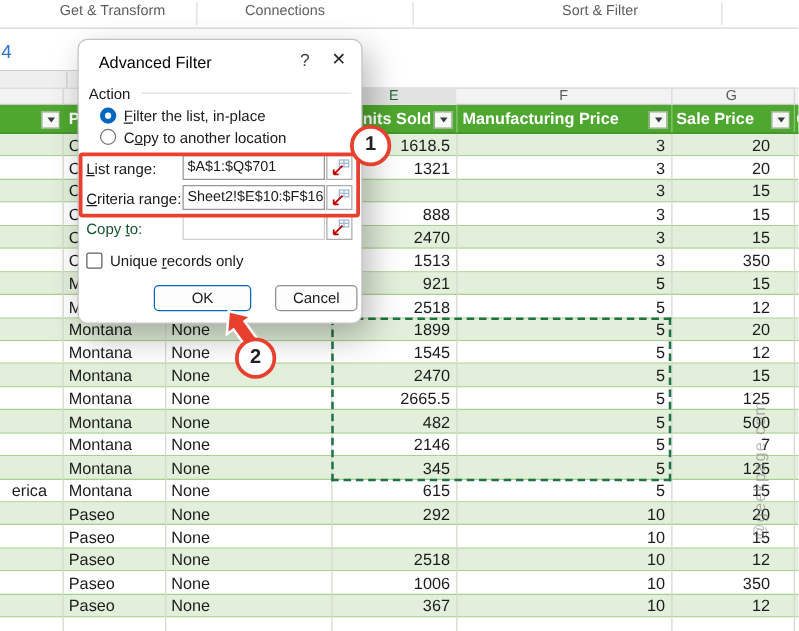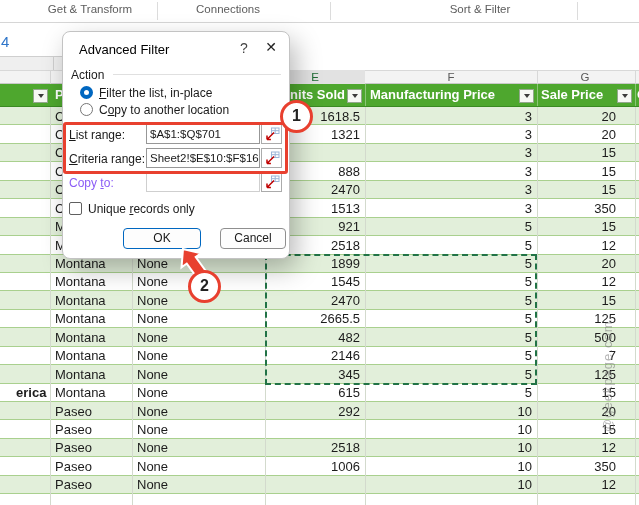--- a/index.html
+++ b/index.html
@@ -22,21 +22,21 @@
   #hdrrow{left:0;top:84px;width:639px;height:23px;background:#4ea72e;border-bottom:1px solid #3a8a22;z-index:3;box-sizing:border-box;}
   .hlabel{position:absolute;top:3px;font-size:13px;font-weight:bold;color:#fff;white-space:nowrap;}
   .hsep{position:absolute;top:0;width:1px;height:22px;background:rgba(255,255,255,.35);}
   .dd{position:absolute;top:5px;width:15px;height:14px;background:#f6f8f4;border:1px solid #93a88c;box-sizing:border-box;display:flex;align-items:center;justify-content:center;}
   .dd i{display:block;width:0;height:0;border-left:3.5px solid transparent;border-right:3.5px solid transparent;border-top:4px solid #3c3c3c;}
   
   #rows{left:0;top:107px;width:639px;z-index:1;}
   .trow{position:relative;width:639px;height:18.45px;border-bottom:1px solid #a9d08e;box-sizing:border-box;background:#fff;font-size:13px;color:#1c1c1c;}
   .trow.g{background:#e2efda;}
   .trow span{position:absolute;top:1.5px;line-height:15px;overflow:hidden;white-space:nowrap;}
-  .cb{left:16px;width:47px;text-align:left;font-weight:bold;}
+  .cb{left:0;width:47px;text-align:center;}
   .cp{left:55px;width:76px;text-align:left;}
   .cd{left:137px;width:120px;text-align:left;}
   .cu{left:265px;width:95px;text-align:right;}
   .cm{left:365px;width:167px;text-align:right;}
   .cs{left:523px;width:93px;text-align:right;}
   .vline{position:absolute;width:1px;background:#d3dacd;z-index:2;}
   
   #marquee{left:265px;top:254px;width:272px;height:131px;border:2px dashed #217346;box-sizing:border-box;z-index:5;}
   
   #watermark{left:600px;top:222px;width:22px;height:210px;z-index:6;
@@ -256,20 +256,21 @@
     <div class="trow">
         <span class="cp">Paseo</span>
         <span class="cd">None</span>
         <span class="cu">1006</span>
         <span class="cm">10</span>
         <span class="cs">350</span>
       </div>
     <div class="trow g">
         <span class="cp">Paseo</span>
         <span class="cd">None</span>
+        <span class="cu">367</span>
         <span class="cm">10</span>
         <span class="cs">12</span>
       </div>
     <div class="trow" style="height:10.5px;border-bottom:none"></div>
   </div>
 
   <div class="vline" style="left:50px;top:84px;height:421px"></div>
   <div class="vline" style="left:132px;top:107px;height:398px"></div>
   <div class="vline" style="left:265px;top:107px;height:398px"></div>
   <div class="vline" style="left:365px;top:107px;height:398px"></div>
@@ -309,21 +310,21 @@
     <div class="fbox" style="top:116px">Sheet2!$E$10:$F$16</div>
     <div class="picker" style="top:116px">
       <svg width="17" height="15" viewBox="0 0 17 15">
           <rect x="8.5" y="1" width="7.5" height="5.5" fill="#fff" stroke="#9cb6d8"></rect>
           <line x1="12.2" y1="1" x2="12.2" y2="6.5" stroke="#9cb6d8"></line>
           <line x1="8.5" y1="3.7" x2="16" y2="3.7" stroke="#9cb6d8"></line>
           <path d="M11 5.5 L4 12.5 M4 12.5 L4 8.6 M4 12.5 L7.9 12.5" stroke="#c00000" stroke-width="1.5" fill="none"></path>
         </svg>
     </div>
 
-    <div class="flabel" style="top:144px;color:#8b5cf6"><span>Copy </span><span class="u">t</span><span>o:</span></div>
+    <div class="flabel" style="top:144px;color:#14532d"><span>Copy </span><span class="u">t</span><span>o:</span></div>
     <div class="fbox dis" style="top:140px"></div>
     <div class="picker" style="top:140px">
       <svg width="17" height="15" viewBox="0 0 17 15">
           <rect x="8.5" y="1" width="7.5" height="5.5" fill="#fff" stroke="#9cb6d8"></rect>
           <line x1="12.2" y1="1" x2="12.2" y2="6.5" stroke="#9cb6d8"></line>
           <line x1="8.5" y1="3.7" x2="16" y2="3.7" stroke="#9cb6d8"></line>
           <path d="M11 5.5 L4 12.5 M4 12.5 L4 8.6 M4 12.5 L7.9 12.5" stroke="#c00000" stroke-width="1.5" fill="none"></path>
         </svg>
     </div>
 

